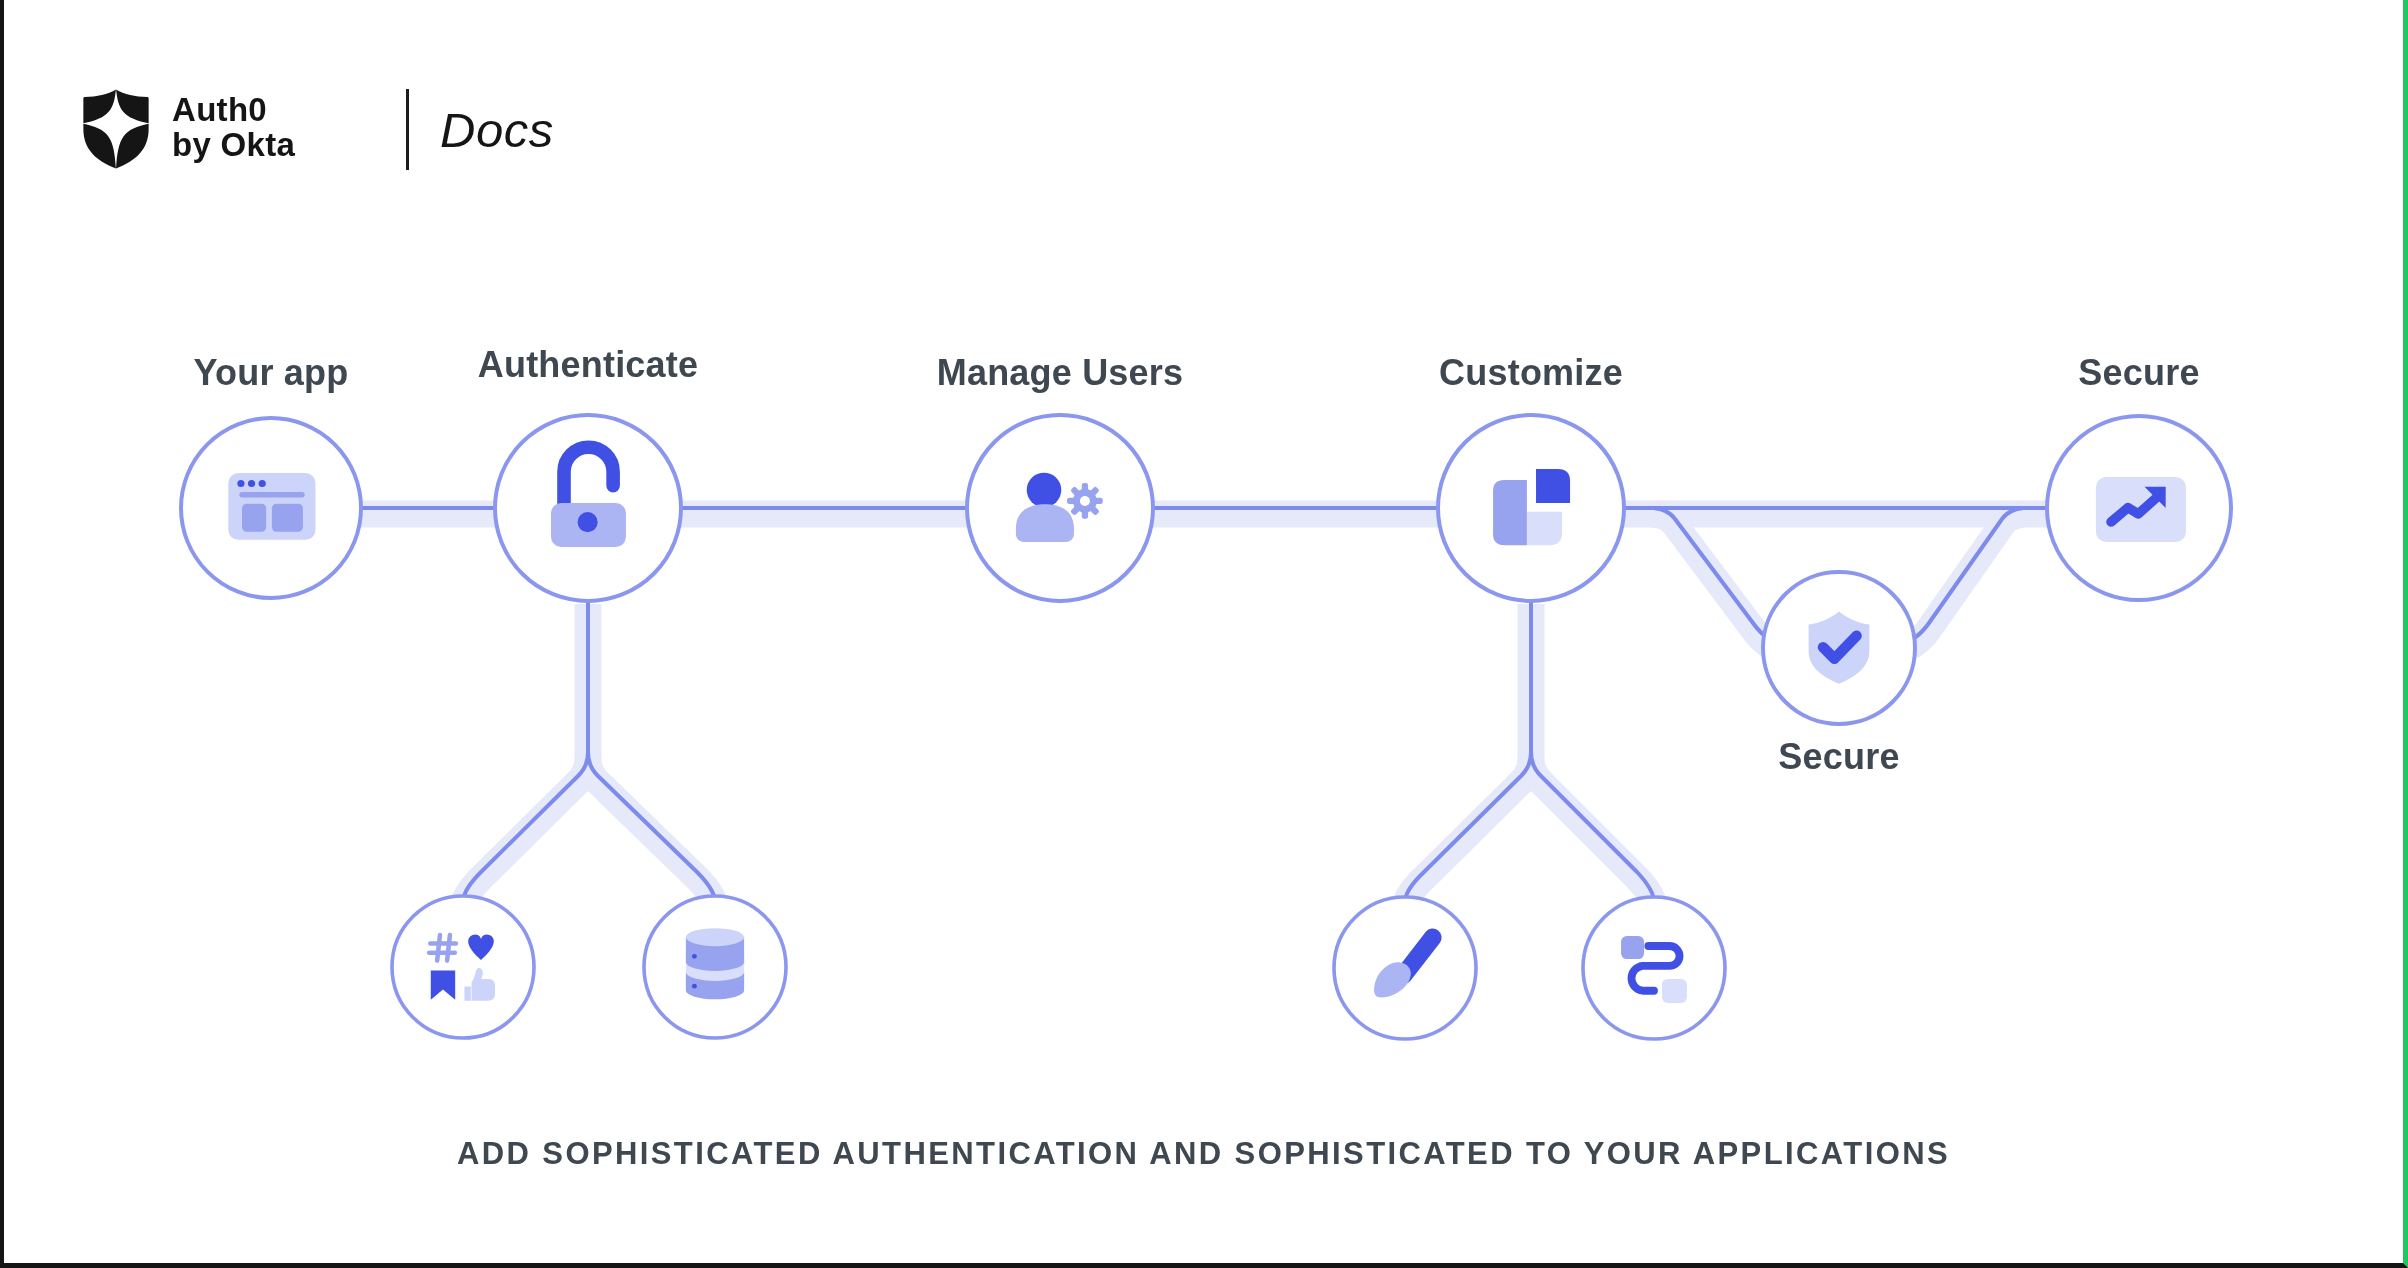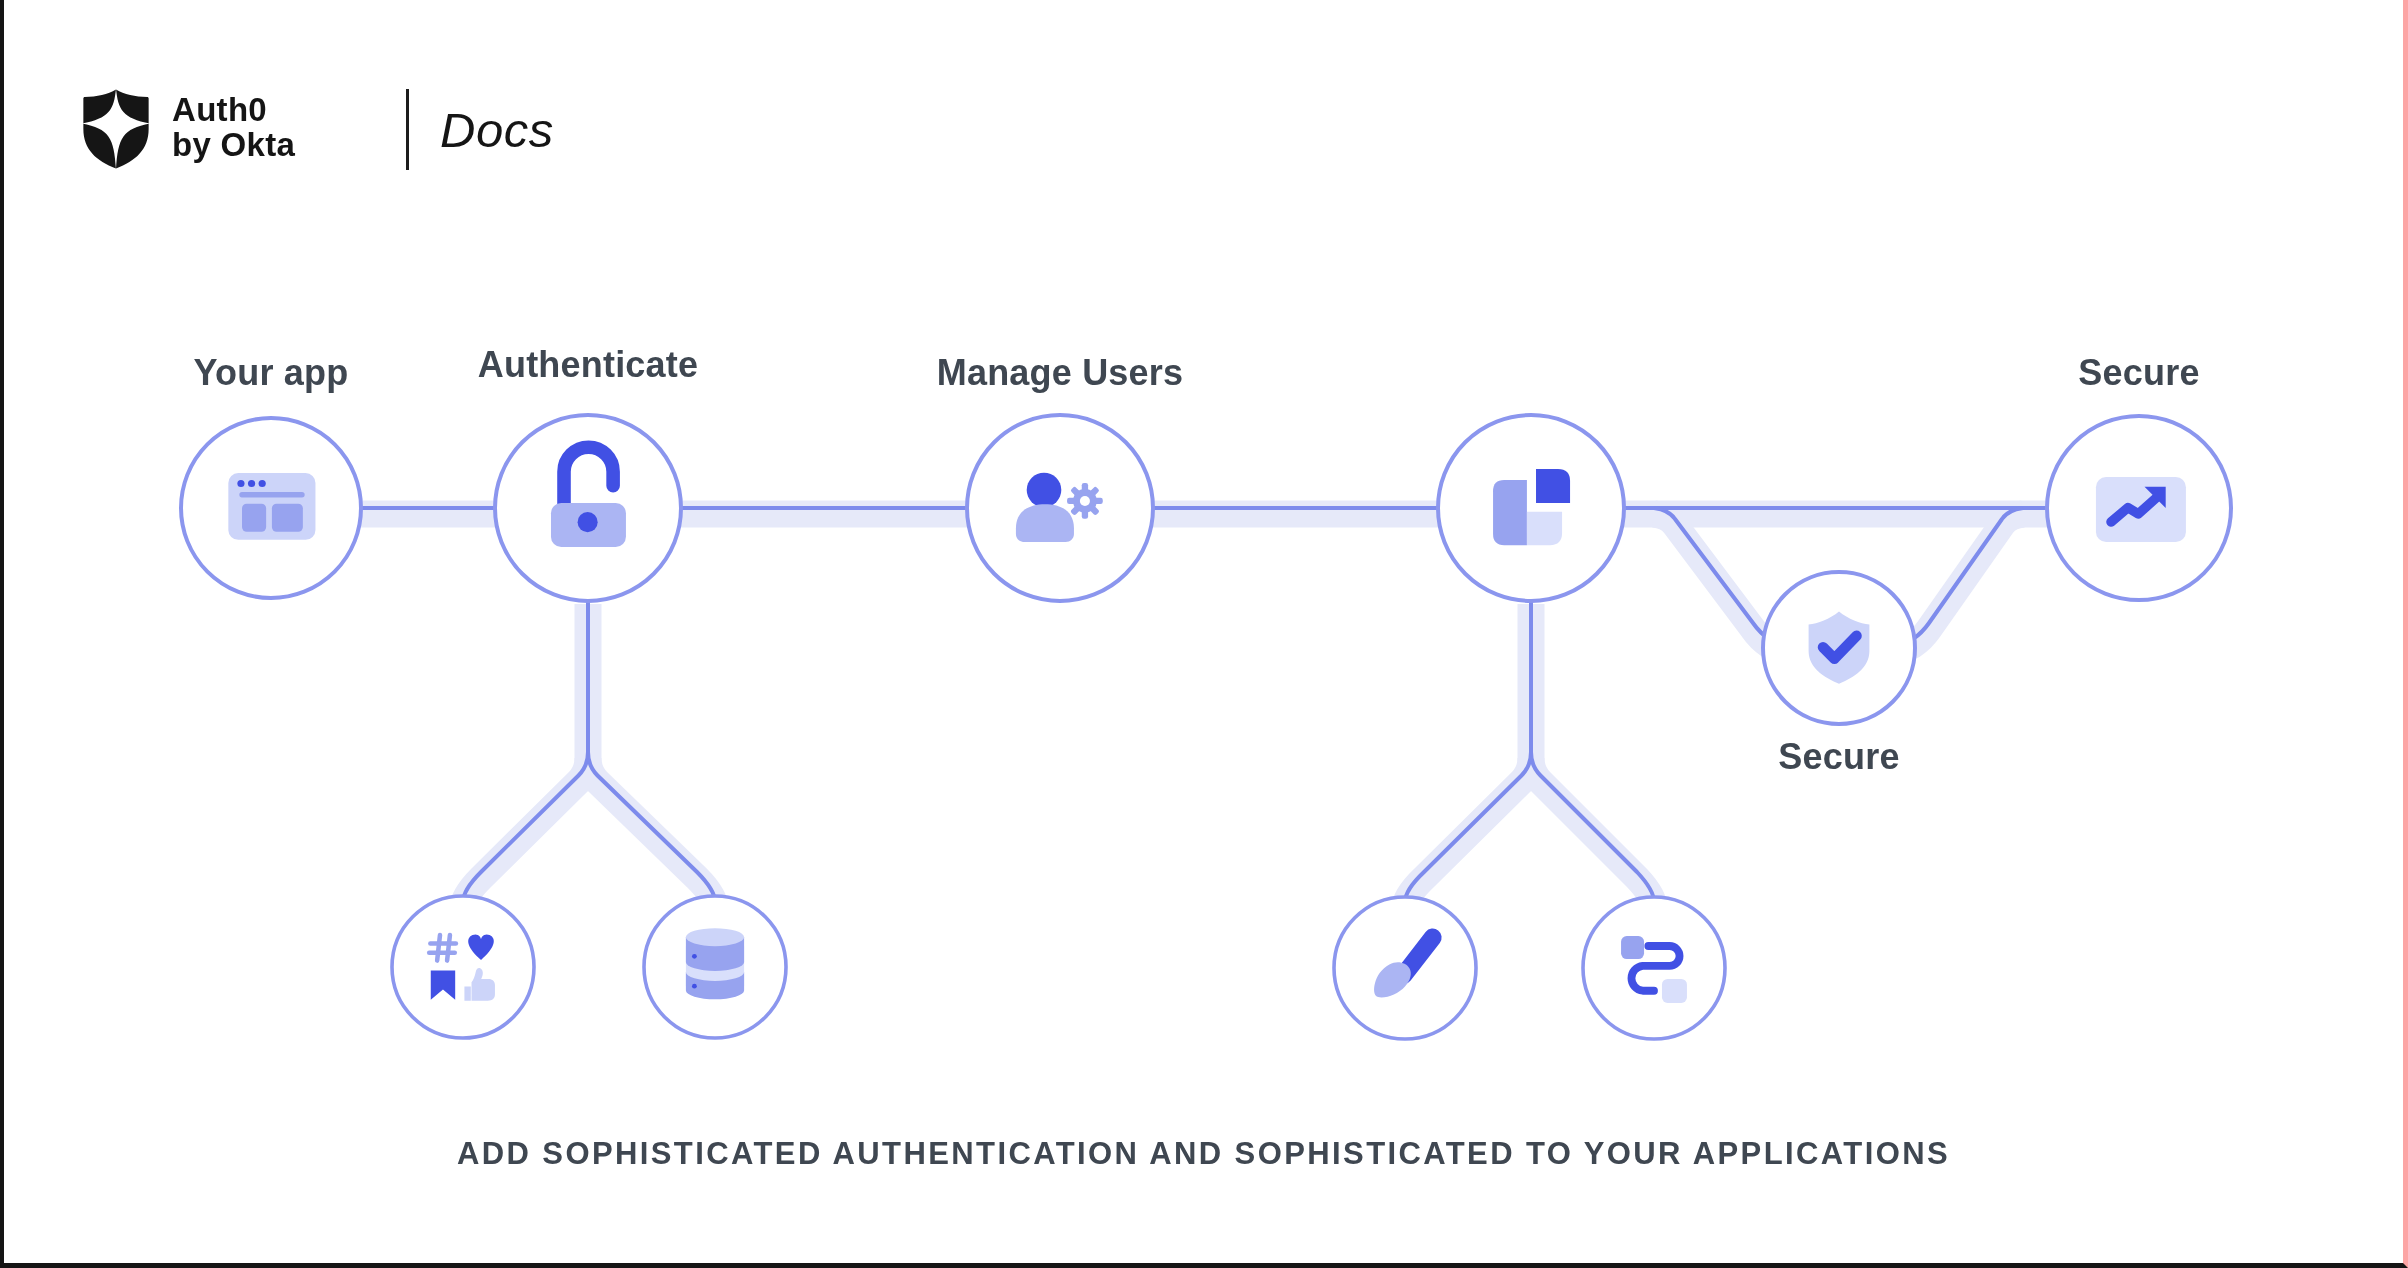--- a/index.html
+++ b/index.html
@@ -1,19 +1,19 @@
 <!DOCTYPE html>
 <html style="--blue-dark: #4150e4; --lavender-mid: #97a3ef; --lavender: #abb5f3; --lavender-light: #ccd4f9; --lavender-xlight: #d9dffb; --band: #e6e9f9; --line: #7d8bec; --circle-stroke: #8b96ee; --text-dark: #3f4751; --logo-black: #151515;"><head>
 <meta charset="utf-8">
 <style>
   html,body{margin:0;padding:0;background:#fff;}
   .stage{
     position:relative; width:2408px; height:1268px; background:#ffffff;
     font-family:"Liberation Sans",sans-serif; overflow:hidden; box-sizing:border-box;
-    border-left:4px solid #151515; border-right:5px solid #fca5a5; border-bottom:5px solid #151515;
+    border-left:4px solid #151515; border-right:5px solid #22c55e; border-bottom:5px solid #151515;
   }
   
   .logo-wrap{position:absolute; left:78px; top:88px; display:flex; align-items:flex-start;}
   .logo-shield{width:68px; height:82px;}
   .logo-text{margin-left:22px; margin-top:4px; font-weight:600; color:var(--logo-black); font-size:33px; line-height:35px; letter-spacing:.3px;}
   .logo-divider{position:absolute; left:324px; top:1px; width:2.5px; height:81px; background:#1d1d1d;}
   .logo-docs{position:absolute; left:358px; top:14px; font-size:49px; font-weight:400; color:var(--logo-black); letter-spacing:.5px;font-style:italic;}
   
   svg.diagram{position:absolute; left:0; top:0;}
   .c-band{stroke:var(--band); stroke-width:27; fill:none; stroke-linecap:butt; stroke-linejoin:round;}
@@ -166,17 +166,18 @@
     <g transform="translate(1579,897) scale(1.42)">
       <rect class="f-mid" x="26.8" y="27.5" width="16.2" height="16.2" rx="4"></rect>
       <path class="s-dark" d="M 46,34.5 L 61,34.5 A 7,7 0 0 1 61,48.5 L 42,48.5 A 8.8,8.8 0 0 0 42,66 L 50,66" stroke-width="5.5"></path>
       <rect class="f-light2" x="55.6" y="57.7" width="17.6" height="16.9" rx="4"></rect>
     </g>
   </svg>
 
   <div class="node-label" style="left:57px;  top:352px;">Your app</div>
   <div class="node-label" style="left:374px; top:344px;">Authenticate</div>
   <div class="node-label" style="left:846px; top:352px;">Manage Users</div>
+  <div class="node-label" style="left:1317px;top:352px;">Customize</div>
   <div class="node-label" style="left:1925px;top:352px;">Secure</div>
   <div class="node-label" style="left:1625px;top:736px;">Secure</div>
 
   <div class="tagline">ADD SOPHISTICATED AUTHENTICATION AND SOPHISTICATED TO YOUR APPLICATIONS</div>
 </div>
 
 </body></html>

